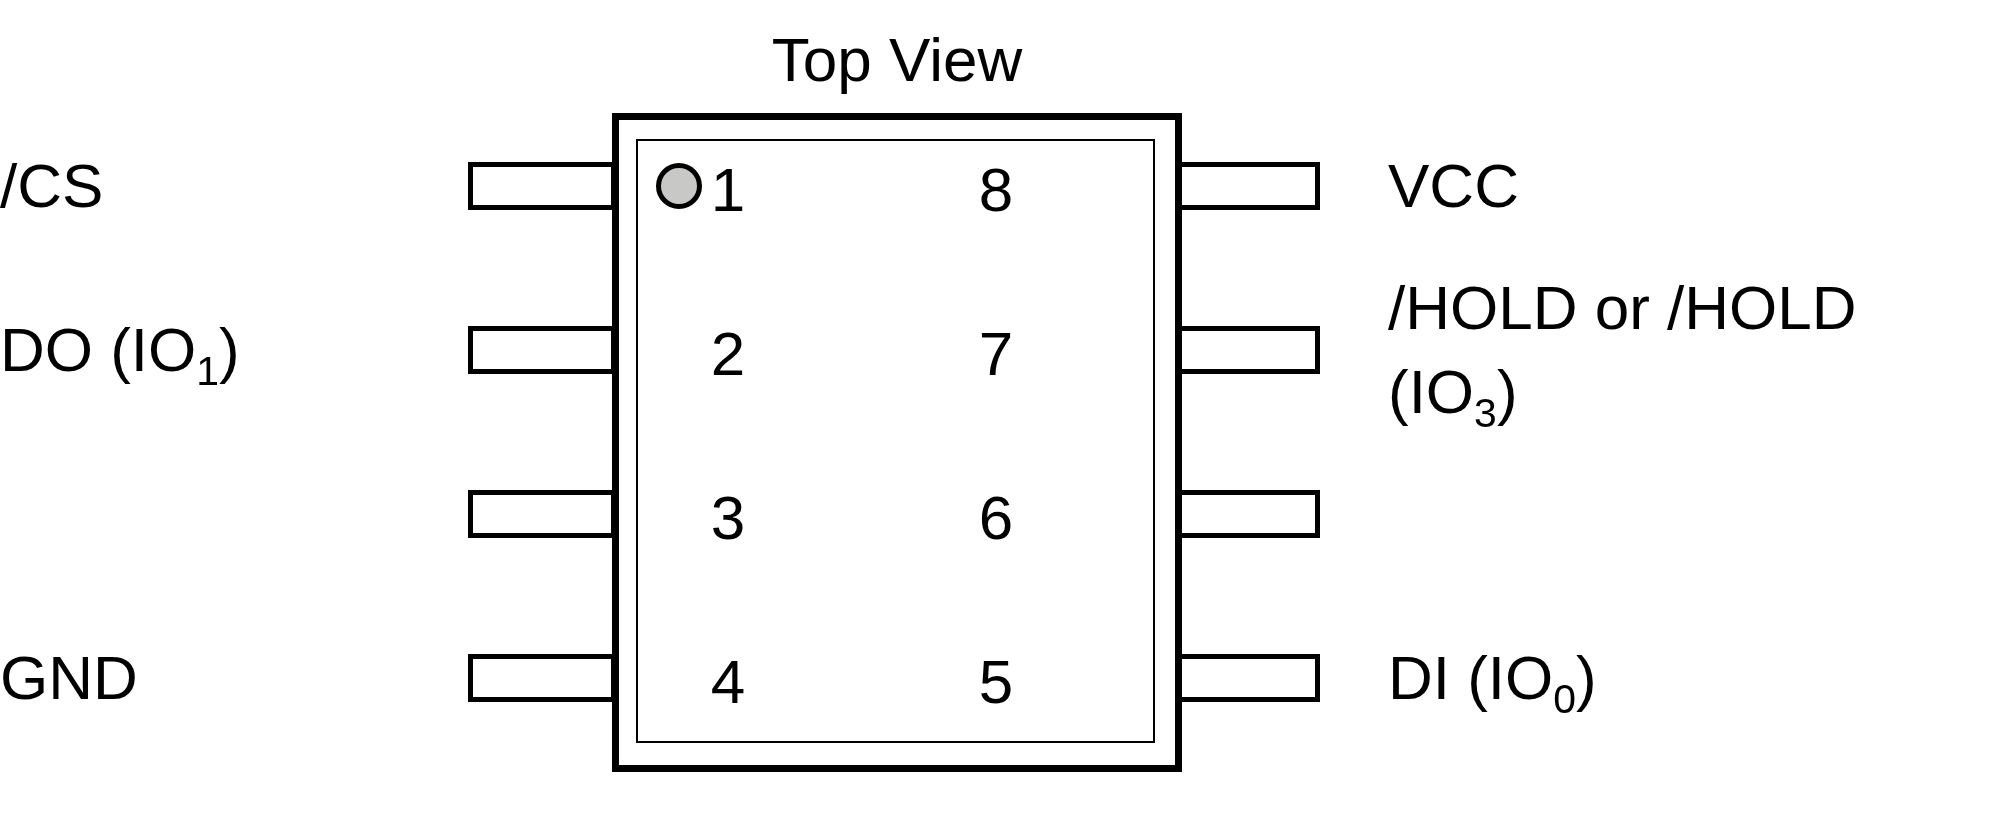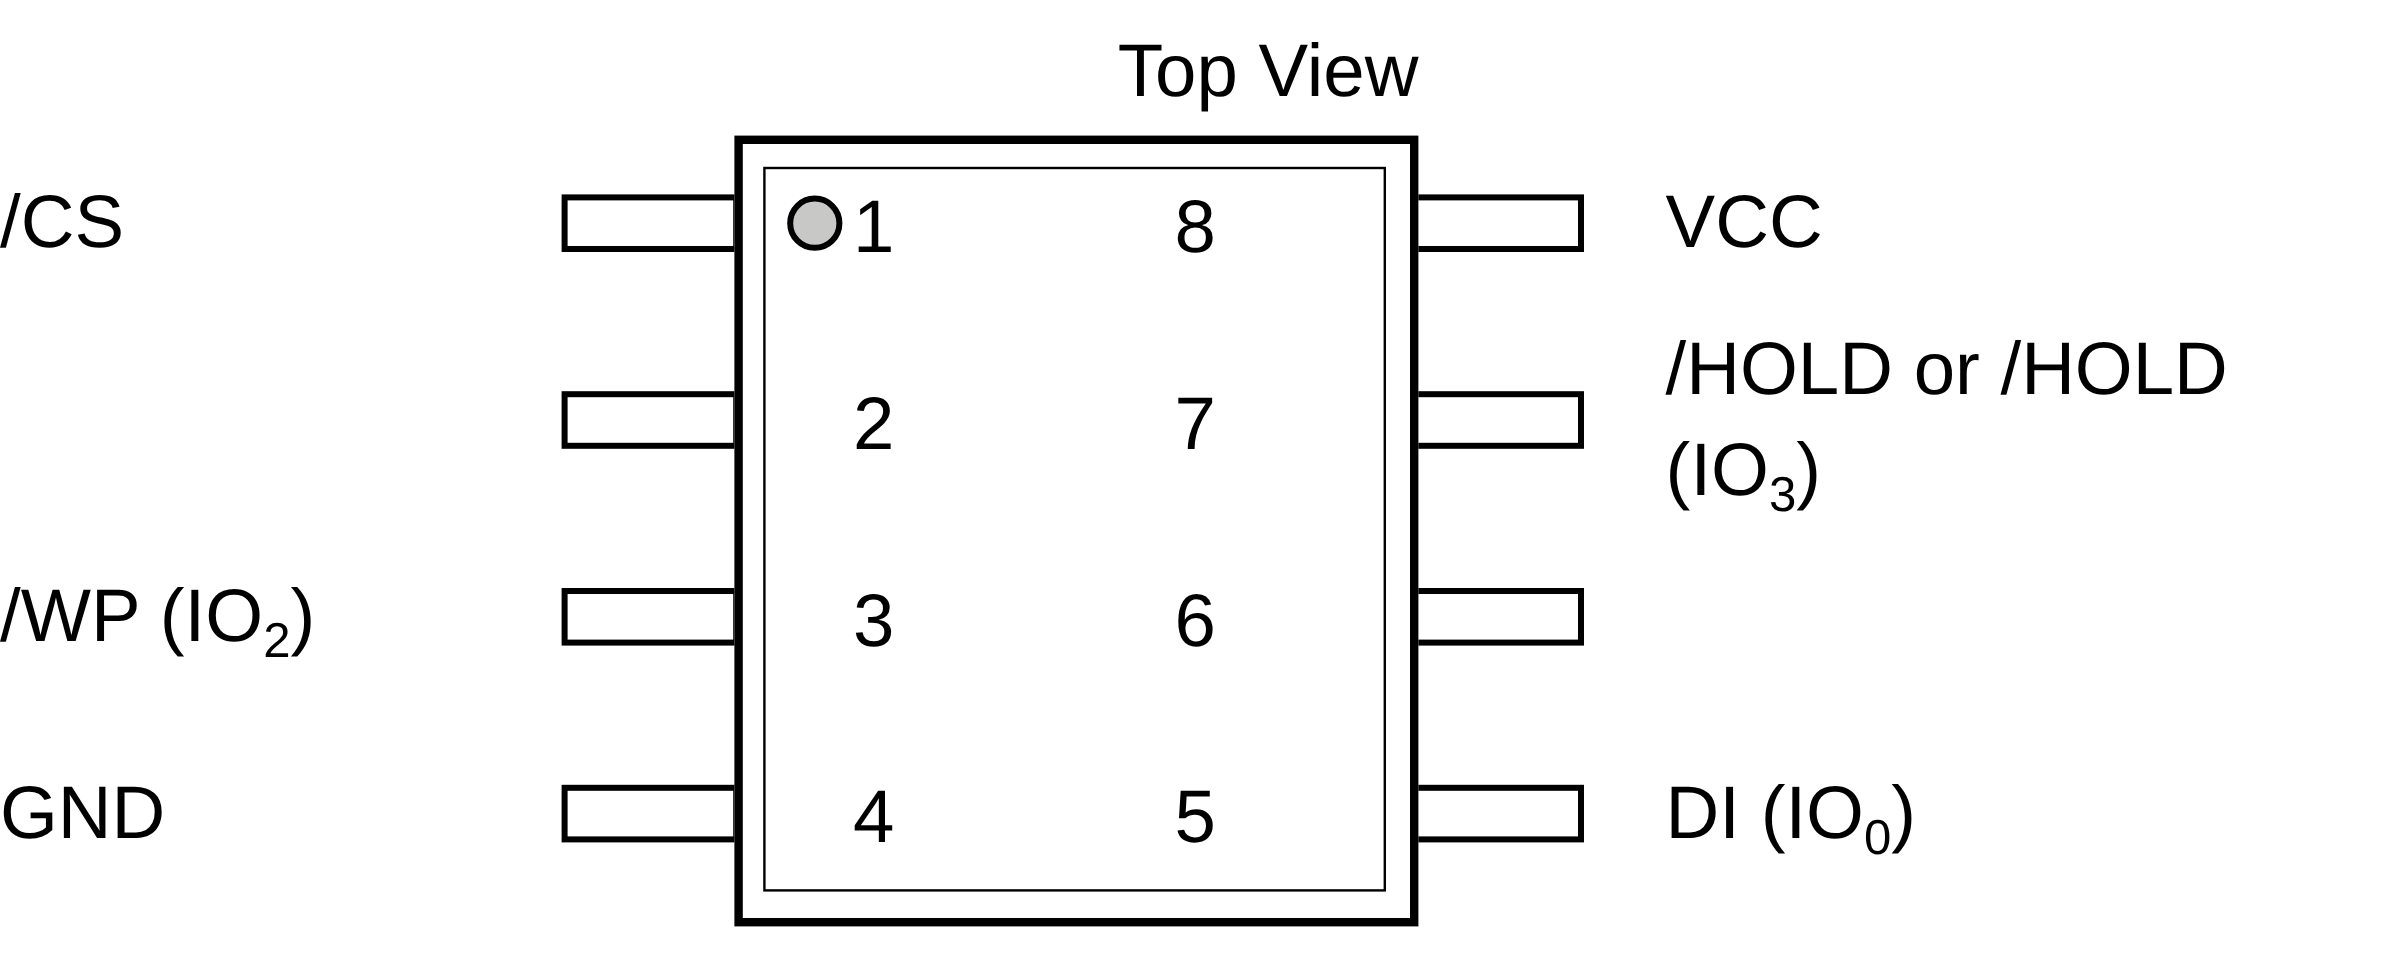--- a/index.html
+++ b/index.html
@@ -2,21 +2,21 @@
 <html><head>
 <meta charset="utf-8">
 <style>
   html,body{margin:0;padding:0;background:#fff;}
   .canvas{
     position:relative;width:2000px;height:813px;background:#ffffff;
     font-family:"Liberation Sans", sans-serif;color:#000;overflow:hidden;
   }
   .title{
     position:absolute;left:612px;top:24px;width:570px;
-    text-align:right;font-size:62px;
+    text-align:center;font-size:62px;
   }
   .chip{
     position:absolute;left:612px;top:113px;width:570px;height:659px;
     border:7px solid #000;background:#fff;box-sizing:border-box;z-index:2;
   }
   .inner{
     position:absolute;left:636px;top:139px;width:519px;height:604px;
     border:2px solid #000;box-sizing:border-box;z-index:3;background:#fff;
   }
   .stub{
@@ -72,22 +72,22 @@
   <span class="num nl ny3">3</span>
   <span class="num nl ny4">4</span>
   <span class="num nr ny1">8</span>
   <span class="num nr ny2">7</span>
   <span class="num nr ny3">6</span>
   <span class="num nr ny4">5</span>
 
   <div class="lbl ll ly1">
     <span><span>/CS</span><sub></sub><span></span></span>
   </div>
-  <div class="lbl ll ly3">
-    <span><span>/WP (IO</span><sub>2</sub><span>)</span></span>
+  <div class="lbl ll ly2">
+    <span><span>DO (IO</span><sub>1</sub><span>)</span></span>
   </div>
   <div class="lbl lr ly1">
     <span><span>VCC</span><sub></sub><span></span></span>
   </div>
 
   <div class="lbl ll ly4">
     <span><span>GND</span><sub></sub><span></span></span>
   </div>
   <div class="lbl lr ly2">
     <div><span>/HOLD or /HOLD</span><sub></sub><span></span></div>

